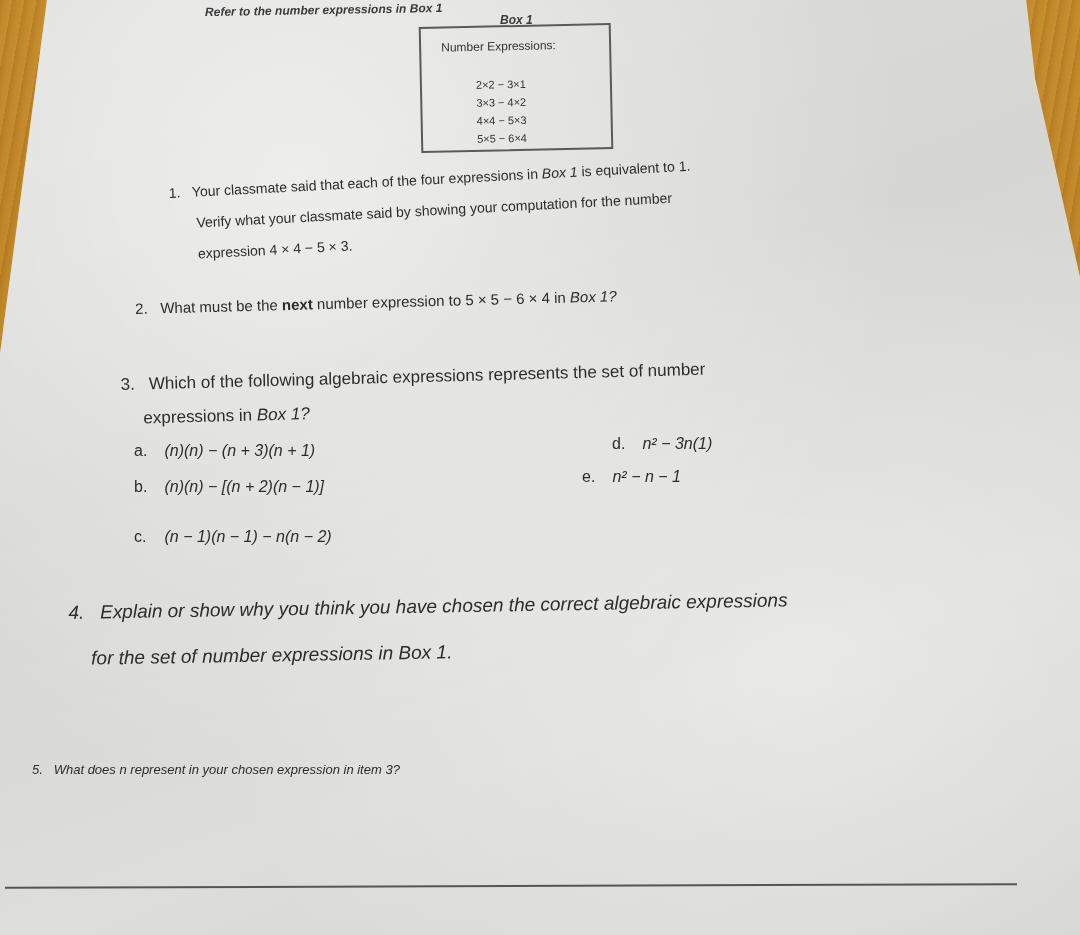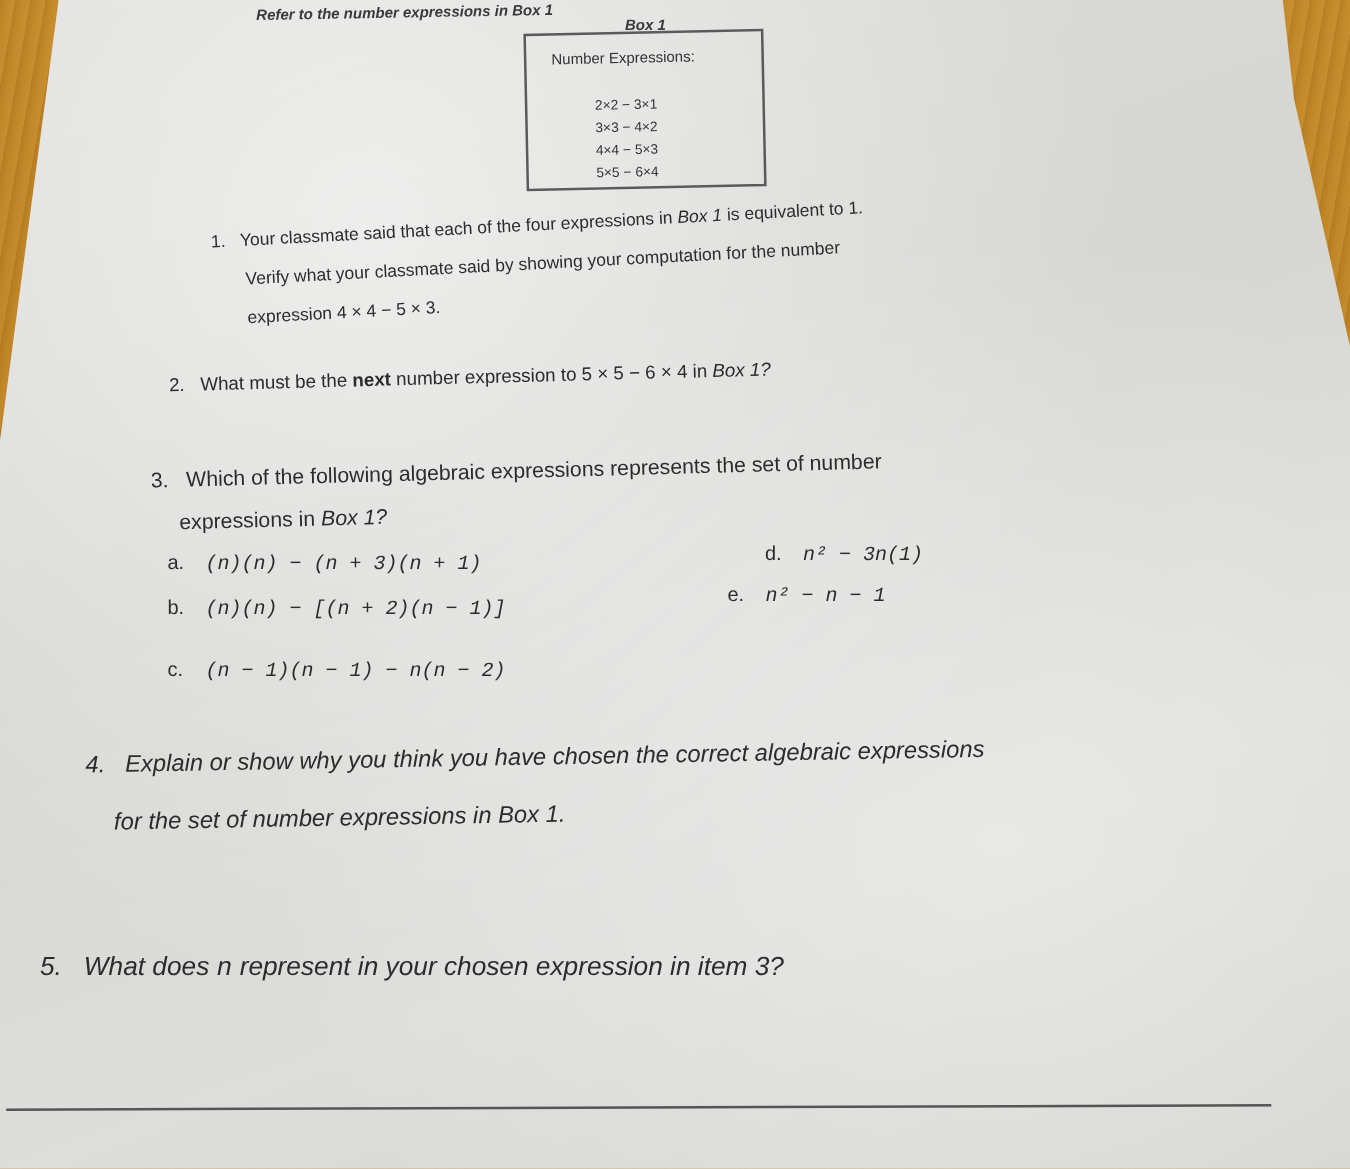--- a/index.html
+++ b/index.html
@@ -33,21 +33,21 @@
         linear-gradient(160deg, #dcdcda 0%, #d6d6d3 40%, #dddddb 70%, #d3d3d0 100%);
       clip-path: polygon(8% 0%, 95% 0%, 96% 10%, 100% 30%, 100% 100%, 0% 100%, 0% 68%);
     }
     .text {
       position: absolute;
       color: #2f2f2f;
       white-space: nowrap;
     }
     .ital { font-style: italic; }
     .math {
-      font-family: Liberation Mono, monospace;
+      font-family: Liberation Sans, sans-serif;
       font-style: italic;
     }
     .header-line {
       left: 205px;
       top: 3px;
       font-size: 12px;
       font-weight: bold;
       font-style: italic;
       color: #3a3a3a;
       transform: rotate(-1deg);
@@ -90,21 +90,21 @@
     }
     .q {
       position: absolute;
       color: #2c2c2c;
       white-space: nowrap;
     }
     .q1 { left: 168px; top: 140px; font-size: 14px; transform: rotate(-3deg); transform-origin: left top; line-height: 31px; }
     .q2 { left: 135px; top: 300px; font-size: 15px; transform: rotate(-1.5deg); transform-origin: left top; }
     .q3 { left: 120px; top: 362px; font-size: 17px; transform: rotate(-1.5deg); transform-origin: left top; line-height: 46px; }
     .q4 { left: 68px; top: 590px; font-size: 19px; font-style: italic; transform: rotate(-1deg); transform-origin: left top; line-height: 46px; }
-    .q5 { left: 32px; top: 762px; font-size: 21px; font-style: italic; }
+    .q5 { left: 32px; top: 762px; font-size: 13px; font-style: italic; }
     .bold { font-weight: bold; }
     .option {
       position: absolute;
       font-size: 16px;
       color: #2c2c2c;
       white-space: nowrap;
     }
     .option .lbl { display: inline-block; width: 26px; font-family: "Liberation Sans", sans-serif; font-style: normal; }
     .answer-line {
       position: absolute;

